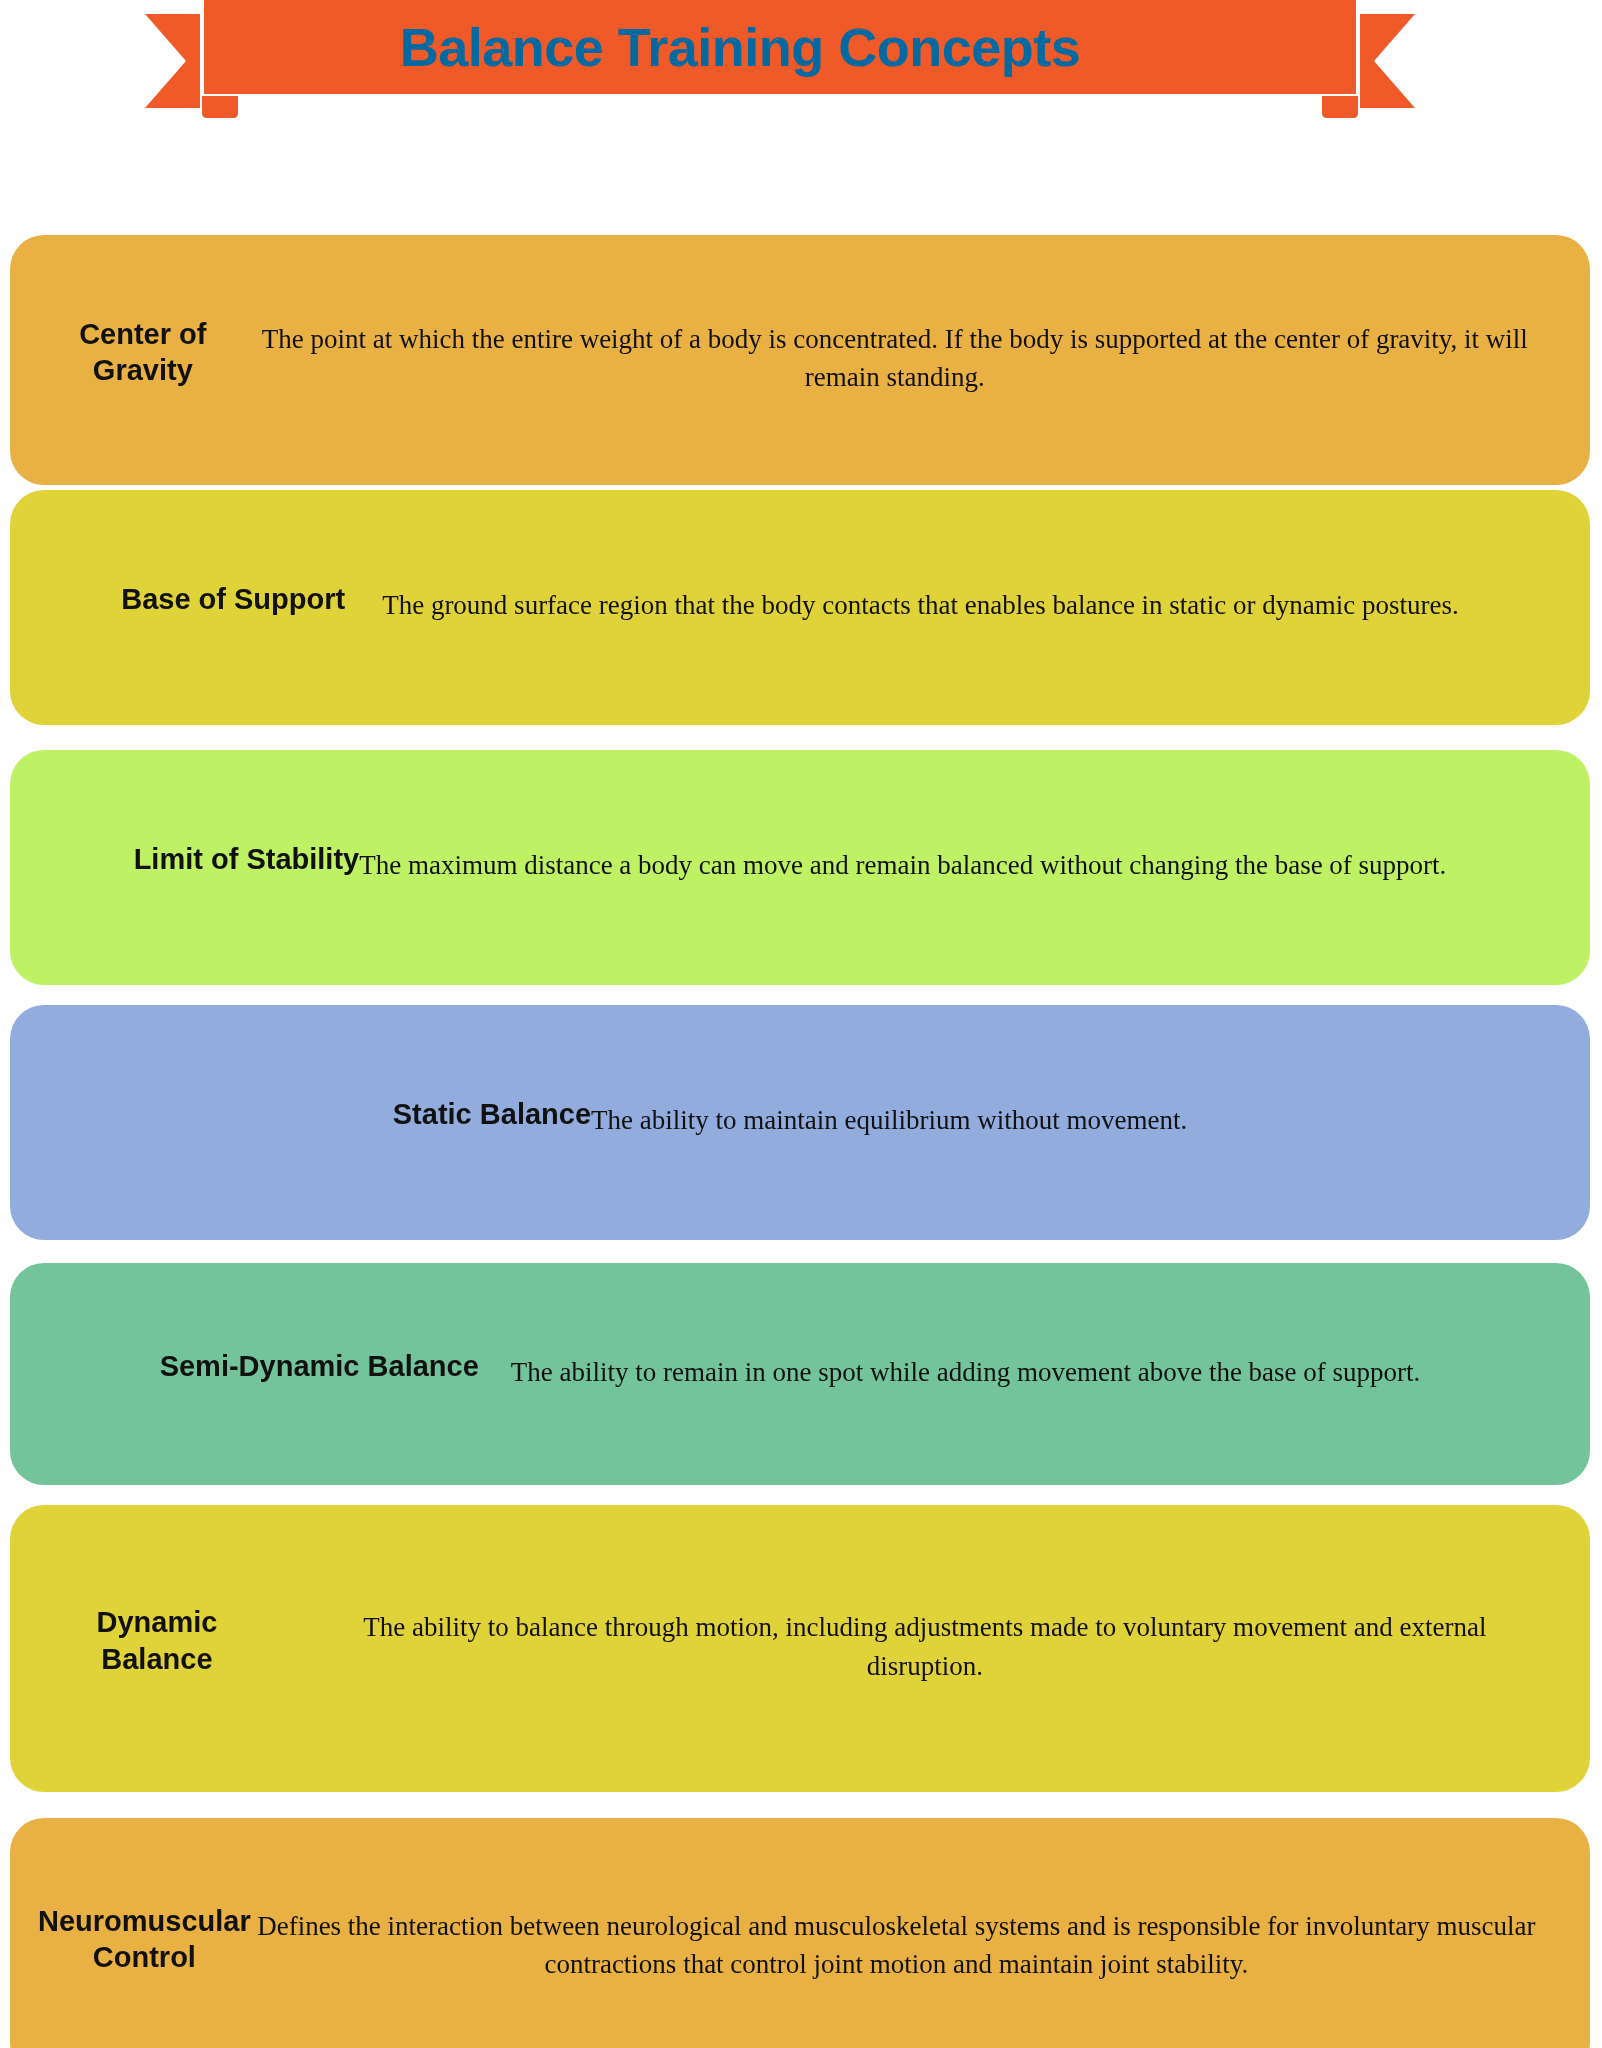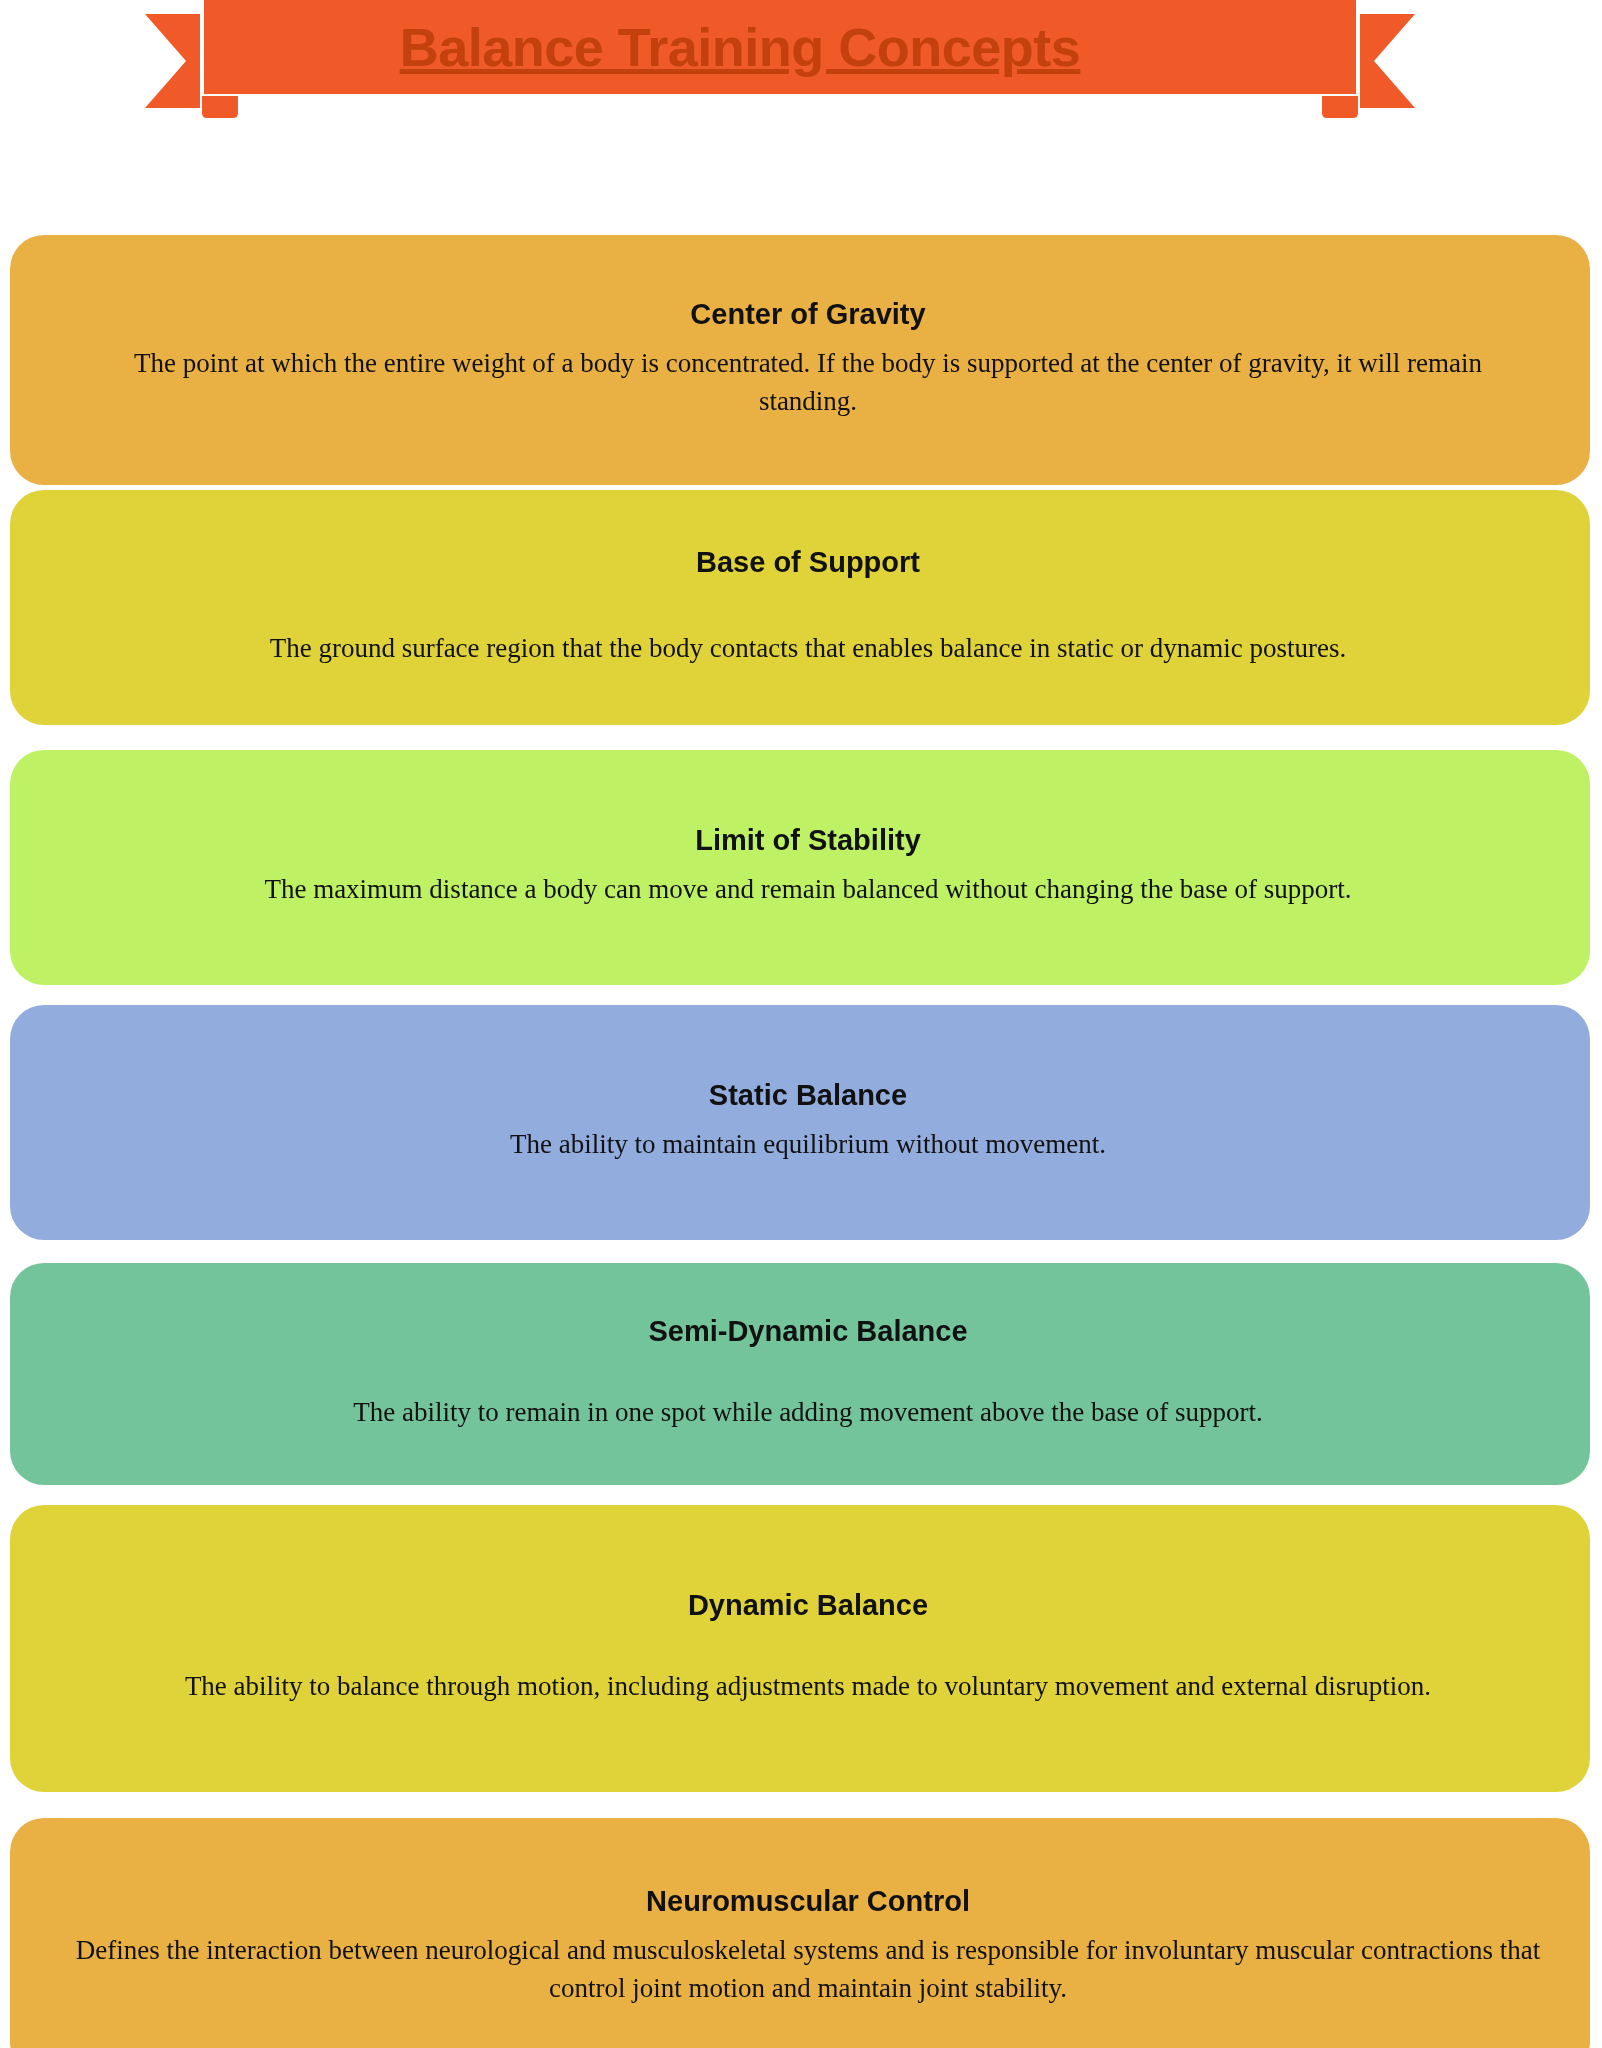--- a/index.html
+++ b/index.html
@@ -41,24 +41,24 @@
     position:absolute;
     left:0; top:0;
     width:1602px; height:2048px;
   }
   .card {
     position:absolute;
     left:10px;
     width:1580px;
     border-radius:34px;
     display:flex;
-    flex-direction:column;
+    flex-direction:row;
     align-items:center;
     justify-content:center;
-    padding:10px 48px 14px 64px;
+    padding:10px 48px 14px 28px;
     text-align:center;
     color:#111111;
   }
   .card-title {
     font-size:29px;
     font-weight:bold;
     line-height:1.25;
     margin-bottom:12px;
     color:#111111;
   }
@@ -86,21 +86,21 @@
       <path d="M145,14 L200,14 L200,108 L145,108 L186,61 Z" fill="#ef5a28"></path>
 
       <path d="M1415,14 L1360,14 L1360,108 L1415,108 L1374,61 Z" fill="#ef5a28"></path>
 
       <path d="M202,96 L238,96 L238,113 Q238,118 233,118 L207,118 Q202,118 202,113 Z" fill="#ef5a28"></path>
 
       <path d="M1358,96 L1322,96 L1322,113 Q1322,118 1327,118 L1353,118 Q1358,118 1358,113 Z" fill="#ef5a28"></path>
 
       <rect x="204" y="0" width="1152" height="94" fill="#ef5a28"></rect>
     </svg>
-    <div id="banner-title" style="color: #c2410c; text-decoration: underline;">Balance Training Concepts</div>
+    <div id="banner-title" style="color: #0369a1;">Balance Training Concepts</div>
   </div>
 
   <div id="cards">
 
     <div class="card c1" style="top: 235px; height: 250px; background: rgb(233, 177, 67);">
       <div class="card-title">Center of Gravity</div>
       <div class="card-body">The point at which the entire weight of a body is concentrated. If the body is supported at the center of gravity, it will remain standing.</div>
     </div>
 
     <div class="card c2" style="top: 490px; height: 235px; background: rgb(224, 211, 57); gap: 37px;">

